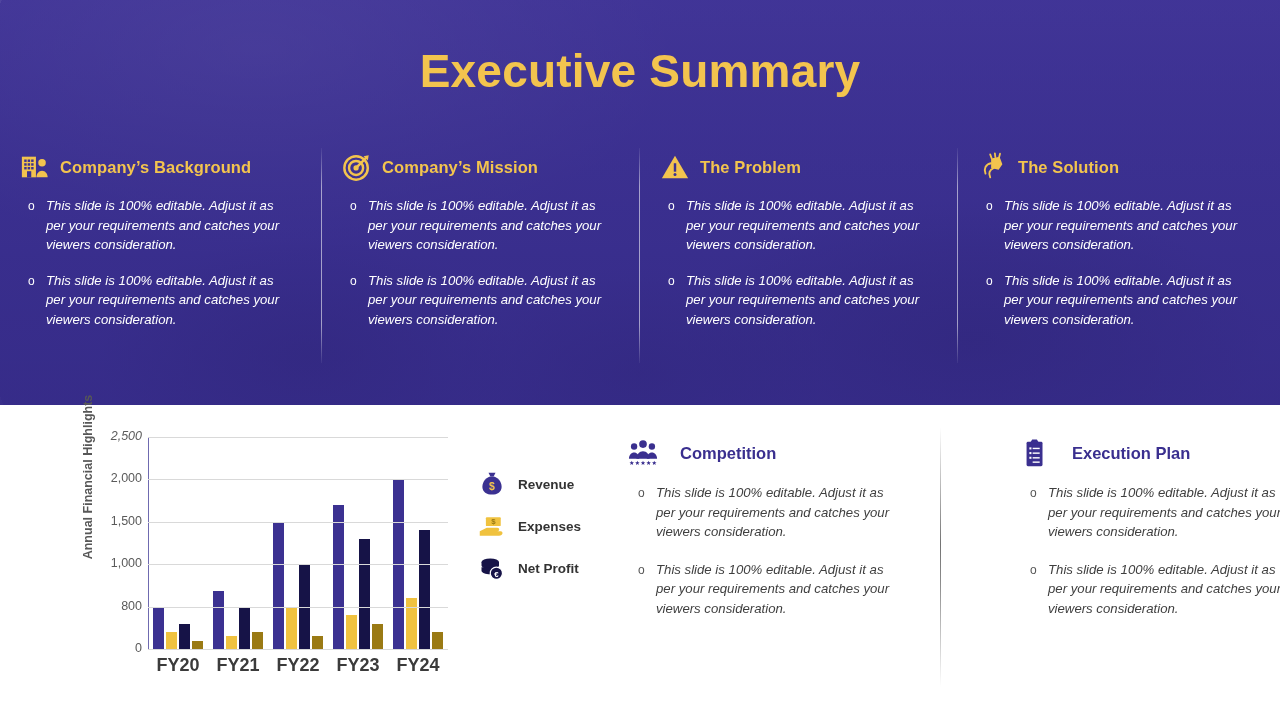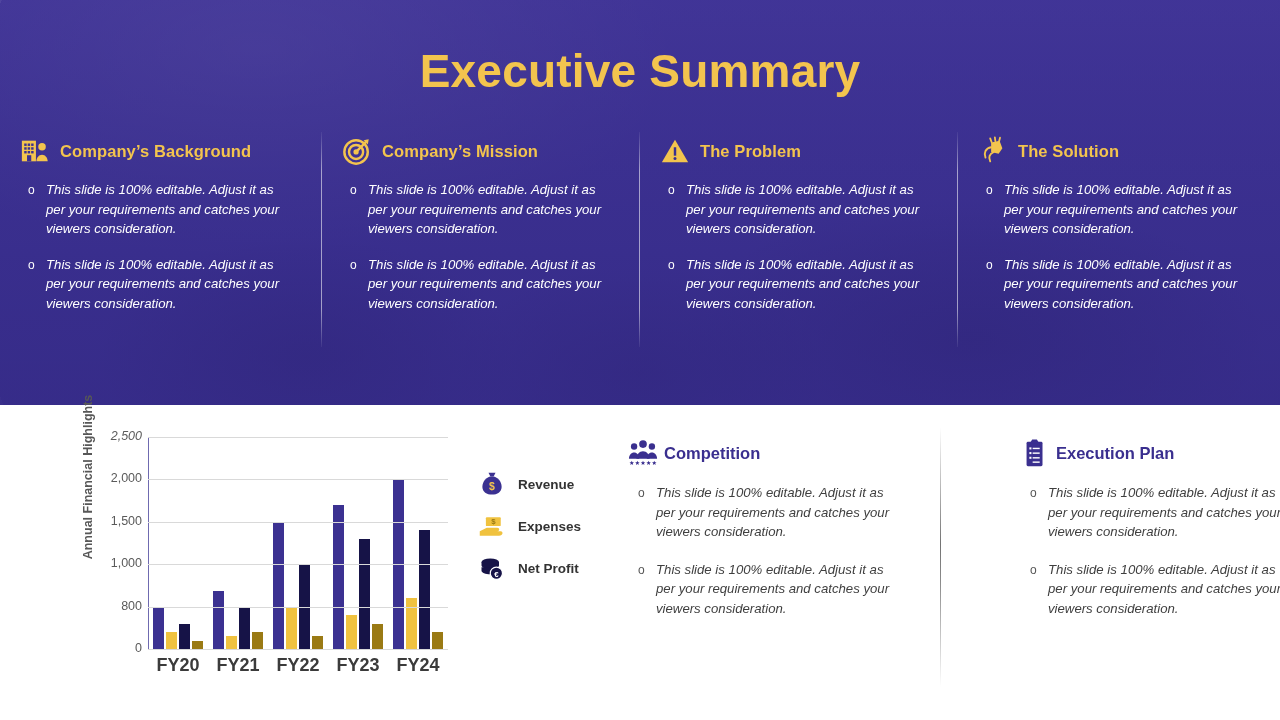--- a/index.html
+++ b/index.html
@@ -40,21 +40,21 @@
   .slide-title {
     position: absolute; left: 0; top: 44px; width: 1280px;
     text-align: center;
     font-size: 46px; font-weight: bold; letter-spacing: .2px;
     color: #f3c44e;
     font-family: "Liberation Sans", sans-serif;
   }
 
   
   .top-cols {
-    position: absolute; left: 0; top: 134px; width: 1280px; height: 240px;
+    position: absolute; left: 0; top: 150px; width: 1280px; height: 240px;
     display: flex;
   }
   .top-col { position: relative; padding: 0 18px 0 20px; }
   .top-col.c1 { width: 322px; }
   .top-col.c2 { width: 318px; }
   .top-col.c3 { width: 318px; }
   .top-col.c4 { width: 322px; }
   .col-divider {
     position: absolute; right: 0; top: -2px; width: 1px; height: 215px;
     background: linear-gradient(180deg, rgba(255,255,255,.05), rgba(255,255,255,.55) 18%, rgba(255,255,255,.55) 82%, rgba(255,255,255,.05));
@@ -105,21 +105,21 @@
   
   .legend { position: absolute; left: 478px; top: 58px; width: 150px; }
   .legend-item { display: flex; align-items: center; gap: 12px; height: 42px; }
   .legend-icon { width: 28px; height: 28px; flex: none; }
   .legend-label { font-size: 13.5px; font-weight: bold; color: #333333; white-space: nowrap; }
 
   
   .bcol { position: absolute; top: 32px; }
   .bcol.left { left: 628px; width: 300px; }
   .bcol.right { left: 1020px; width: 292px; }
-  .bcol-head { display: flex; align-items: center; gap: 6px; height: 32px; }
+  .bcol-head { display: flex; align-items: center; gap: 22px; height: 32px; }
   .bcol-icon { width: 30px; height: 30px; flex: none; }
   .bcol-title { font-size: 16.5px; font-weight: bold; color: #3a2f8f; white-space: nowrap; }
   .bcol .bullets { margin-top: 14px; padding-left: 28px; }
   .bcol .bullet { color: #3f3f3f; max-width: 240px; margin-bottom: 18px; }
   .bcol .bullet .marker { color: #555; }
   .bottom-divider {
     position: absolute; left: 940px; top: 22px; width: 1px; height: 260px;
     background: linear-gradient(180deg, rgba(0,0,0,0), rgba(0,0,0,.55) 45%, rgba(0,0,0,.45) 60%, rgba(0,0,0,0));
   }
 </style>

